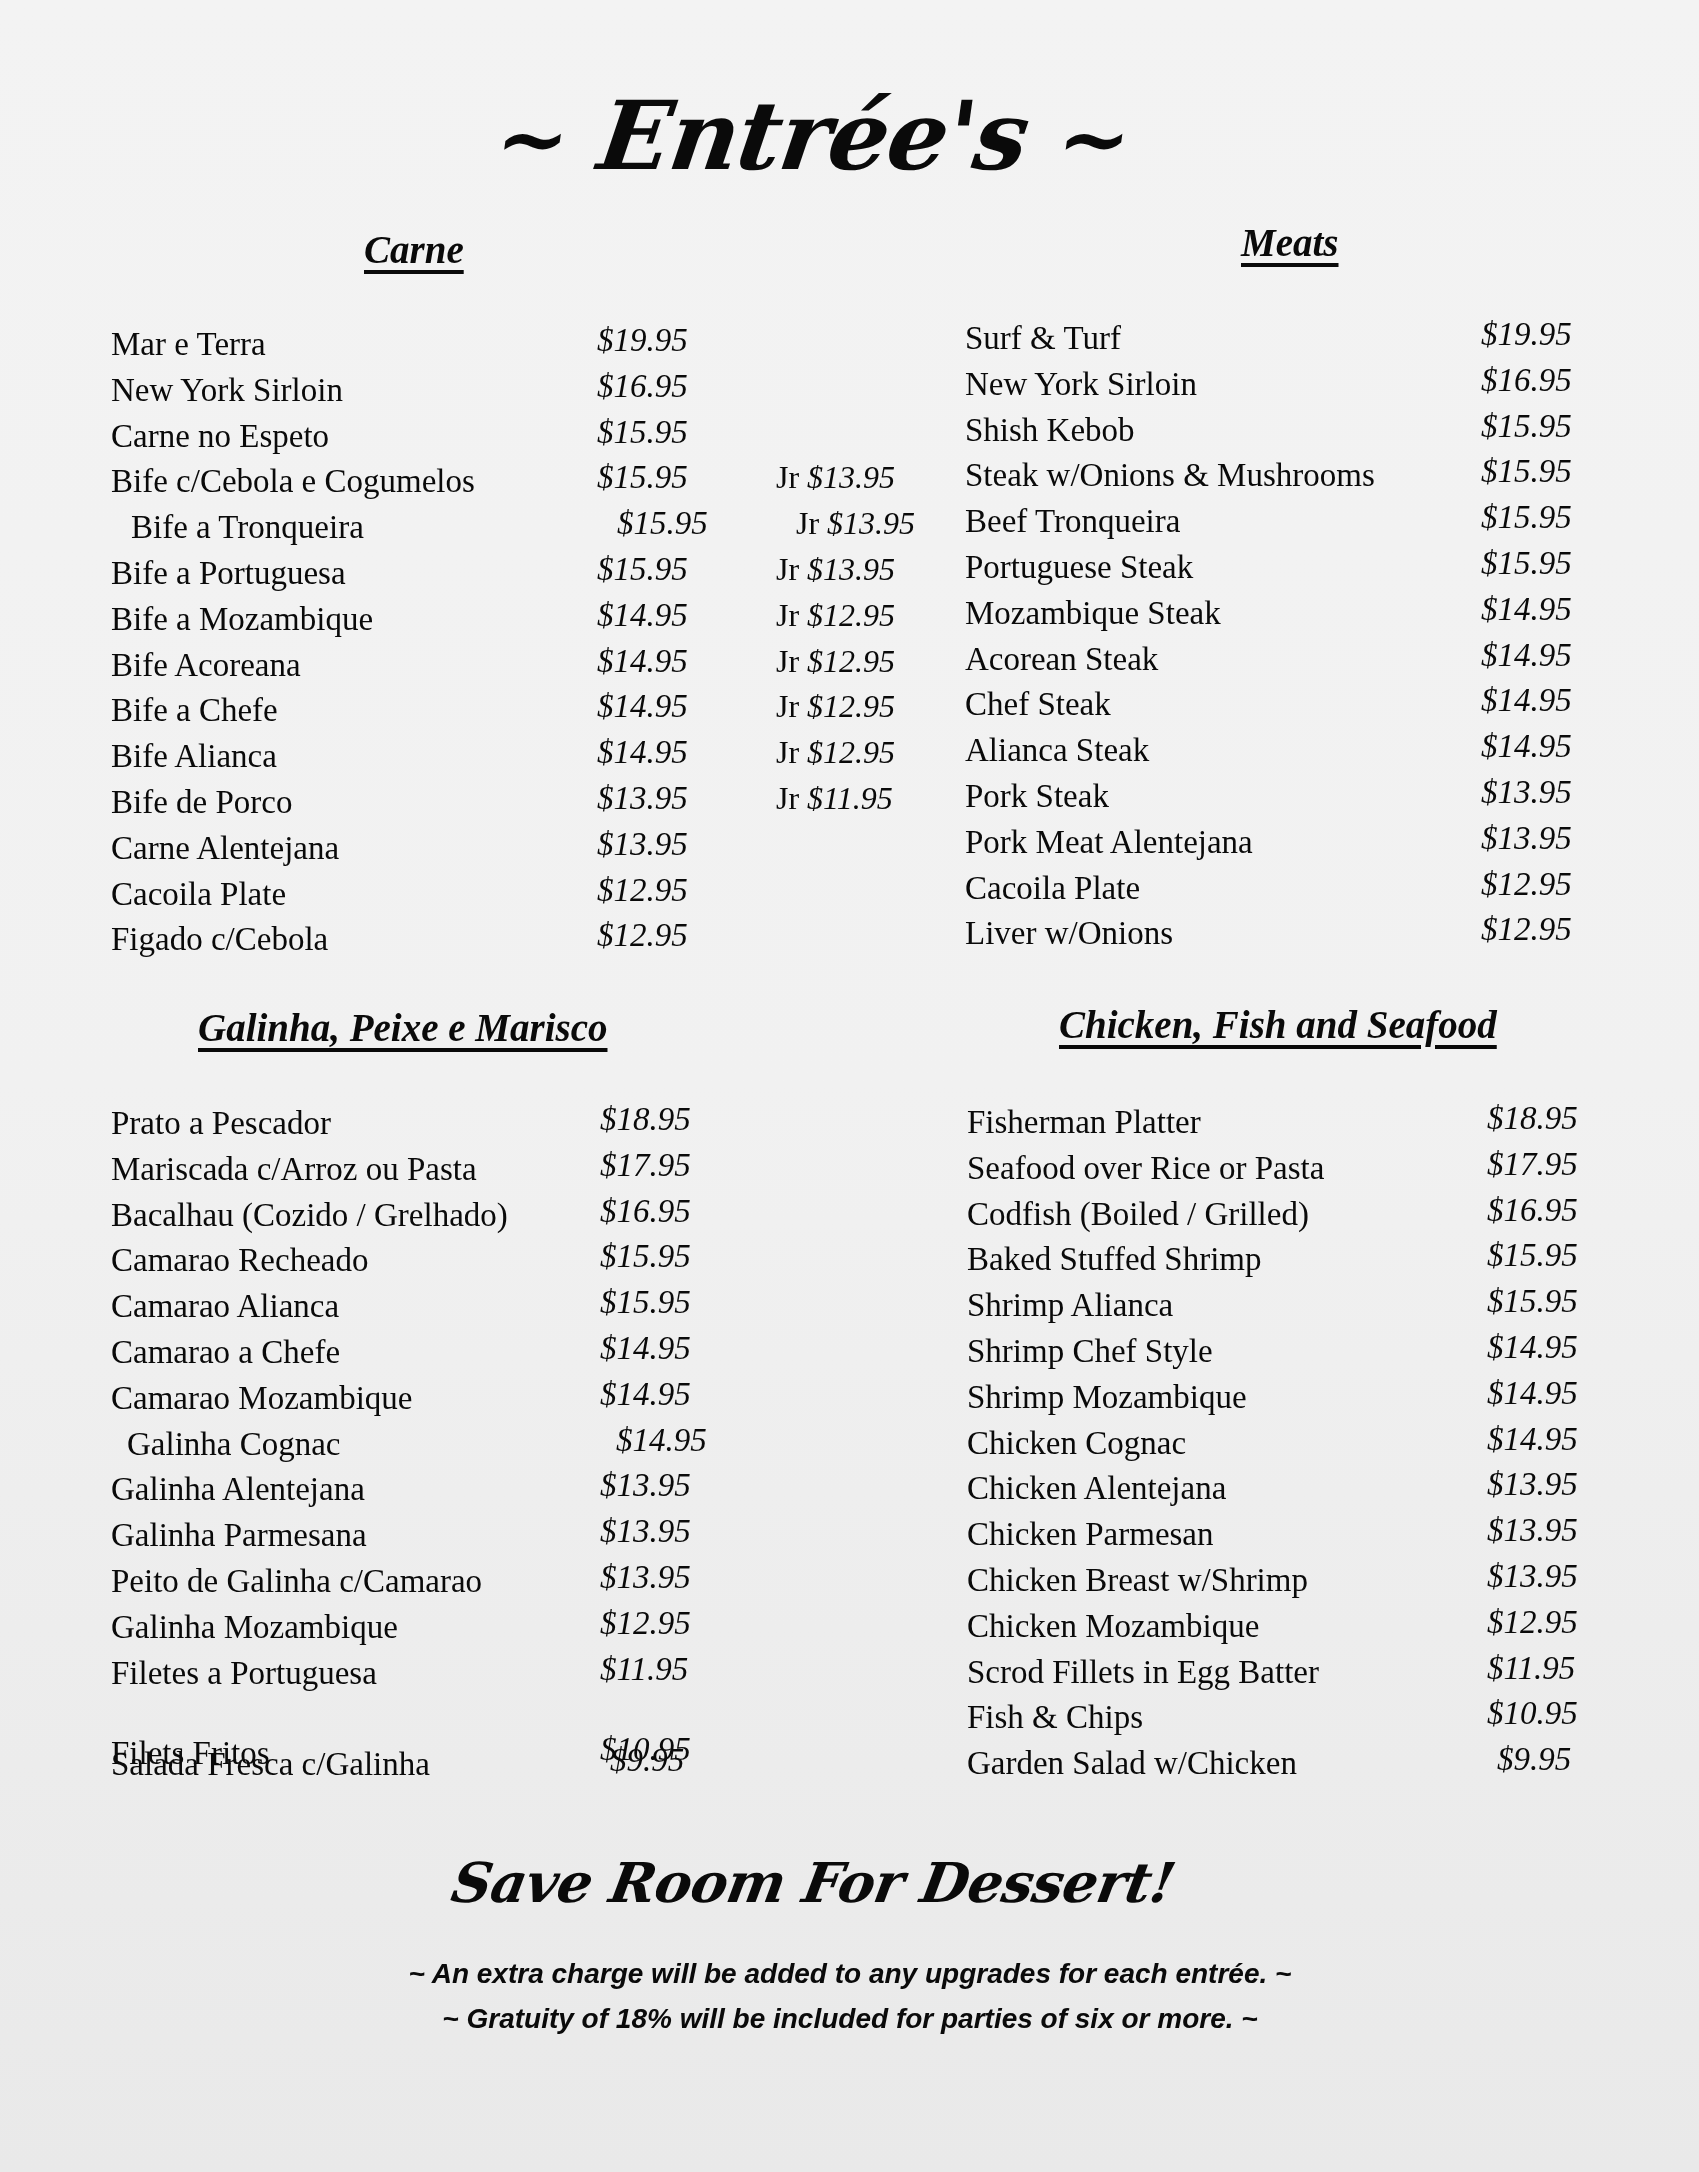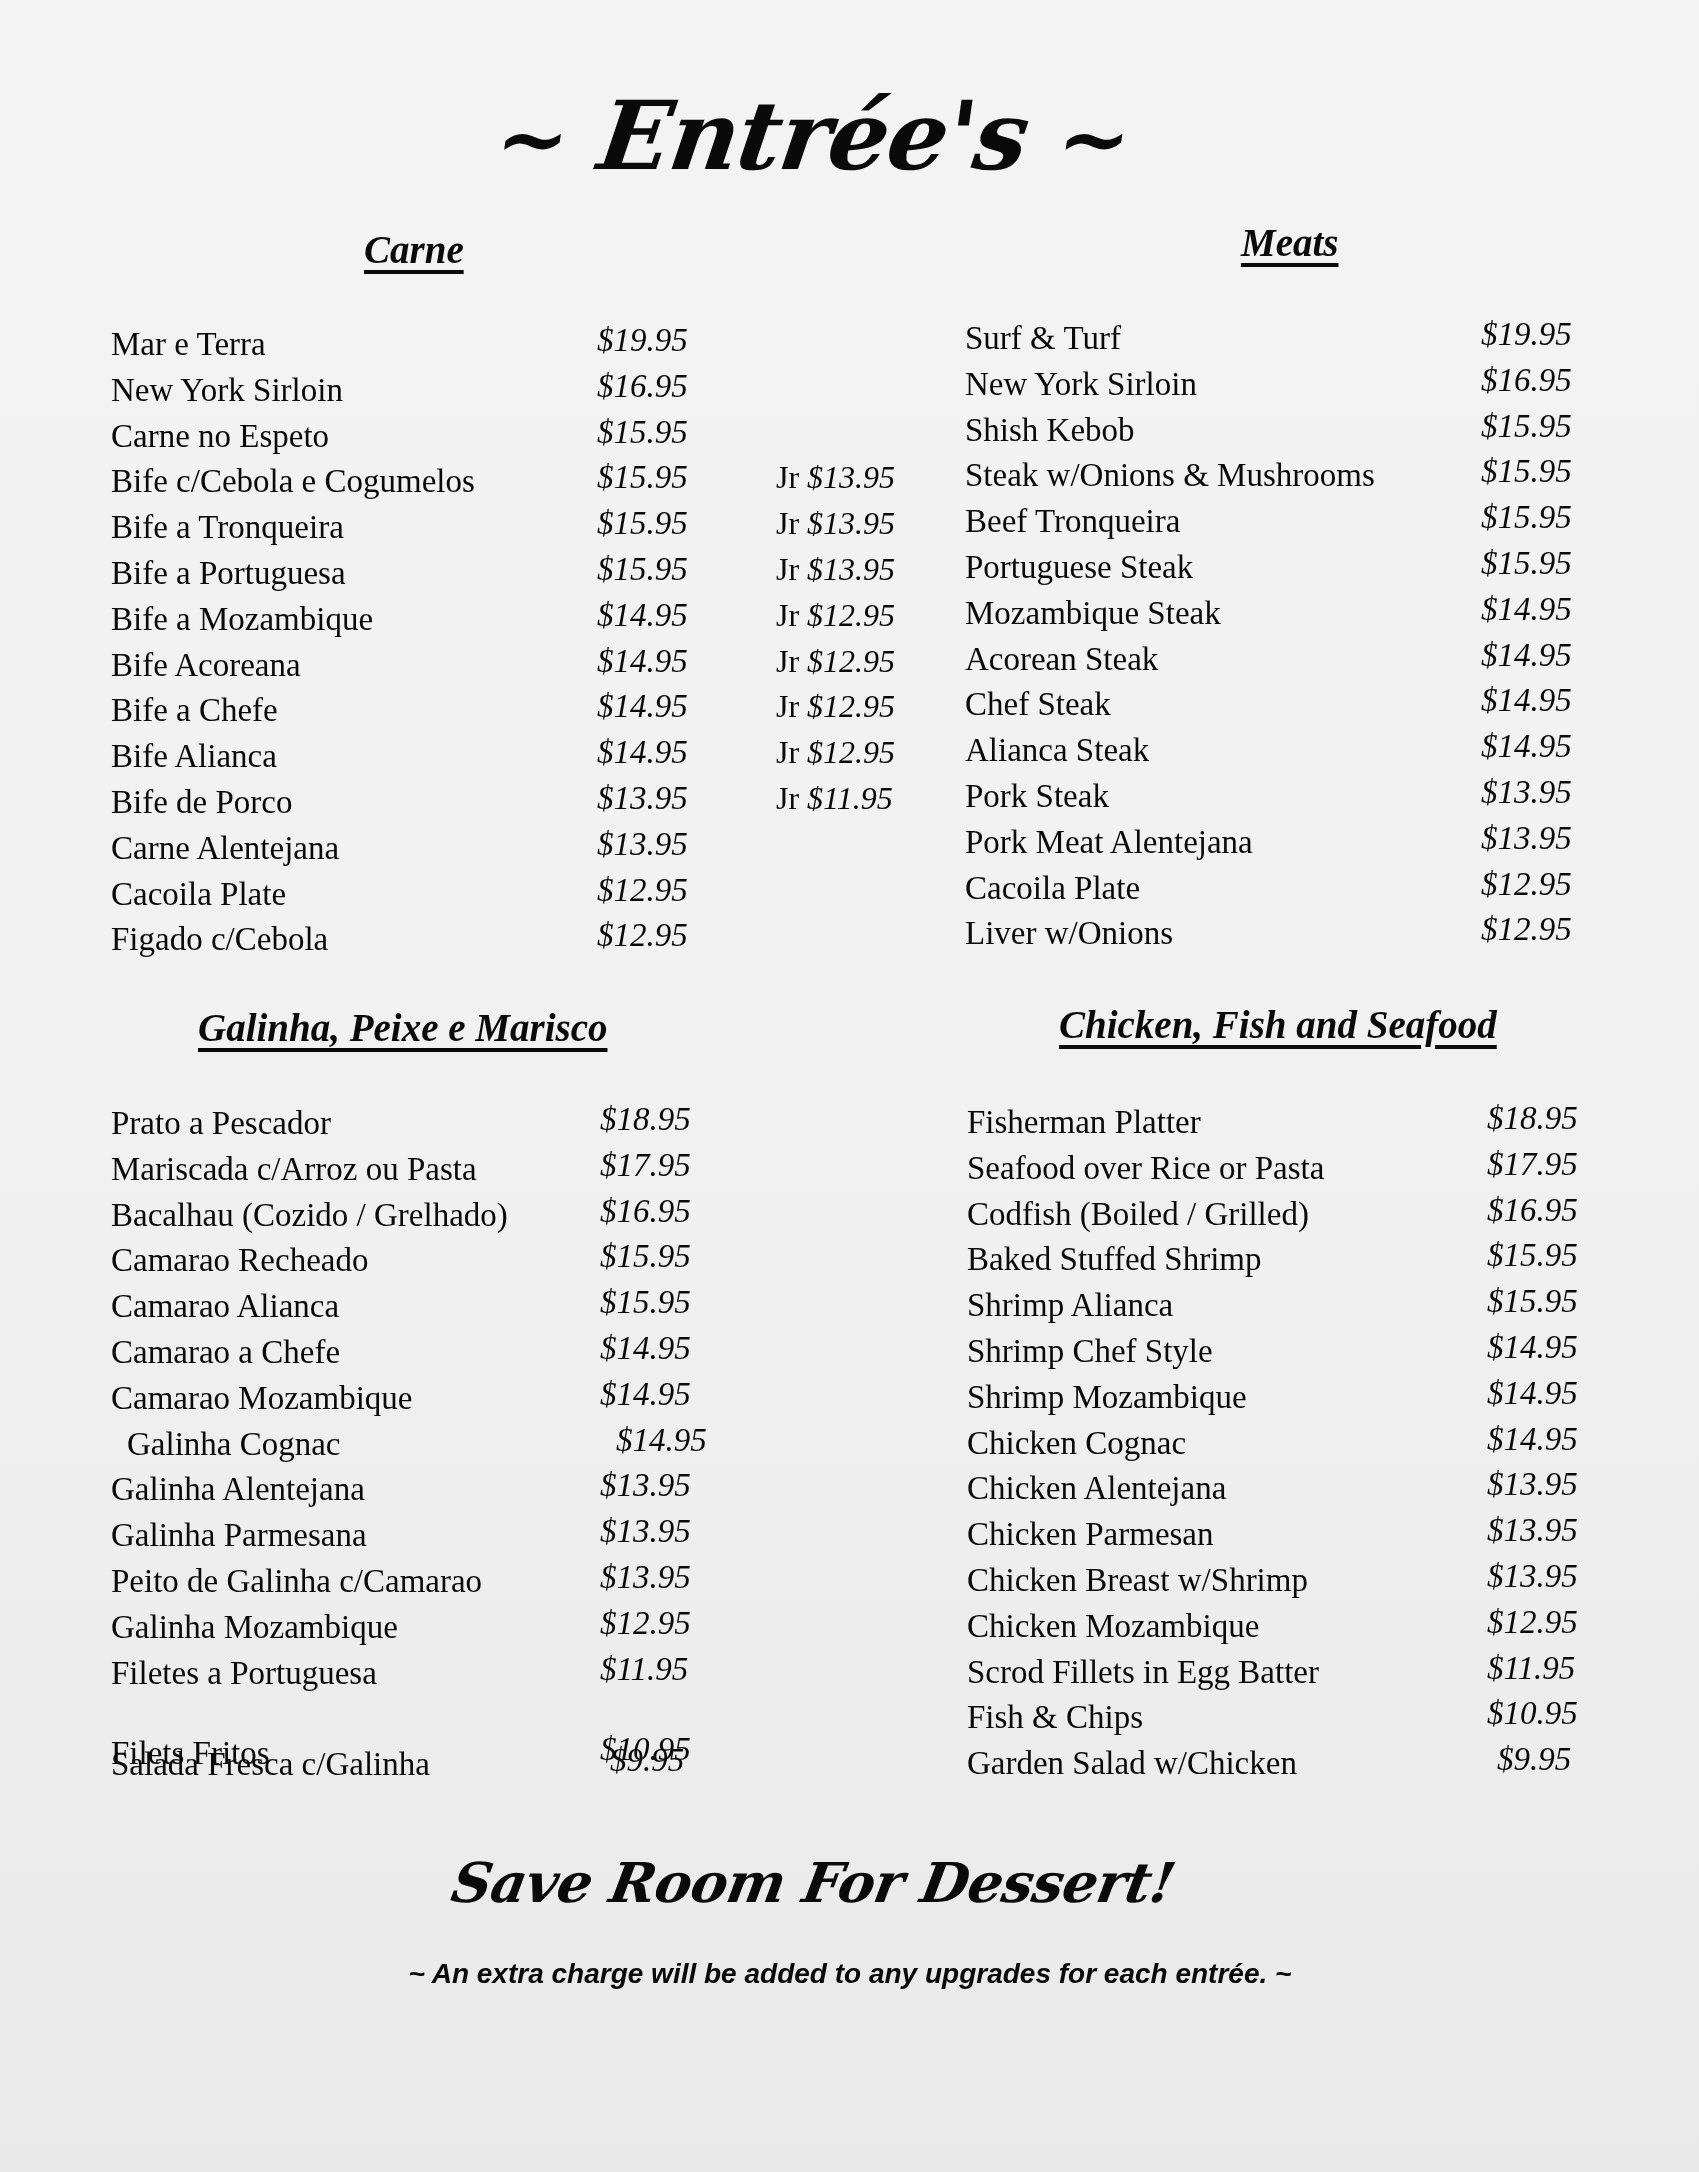--- a/index.html
+++ b/index.html
@@ -78,21 +78,21 @@
       </div>
       <div class="row" style="top: 92px;">
         <span class="name">Carne no Espeto</span>
         <span class="price" style="left: 486px;">$15.95</span>
       </div>
       <div class="row" style="top: 137px;">
         <span class="name">Bife c/Cebola e Cogumelos</span>
         <span class="price" style="left: 486px;">$15.95</span>
         <span class="jr" style="left: 665px;"><span class="jrlabel">Jr</span> <span class="jrprice">$13.95</span></span>
       </div>
-      <div class="row" style="top: 183px;">
+      <div class="row" style="top: 183px; margin-left: 20px;">
         <span class="name">Bife a Tronqueira</span>
         <span class="price" style="left: 486px;">$15.95</span>
         <span class="jr" style="left: 665px;"><span class="jrlabel">Jr</span> <span class="jrprice">$13.95</span></span>
       </div>
       <div class="row" style="top: 229px;">
         <span class="name">Bife a Portuguesa</span>
         <span class="price" style="left: 486px;">$15.95</span>
         <span class="jr" style="left: 665px;"><span class="jrlabel">Jr</span> <span class="jrprice">$13.95</span></span>
       </div>
       <div class="row" style="top: 275px;">
@@ -326,14 +326,15 @@
         <span class="name">Garden Salad w/Chicken</span>
         <span class="price" style="left: 530px;">$9.95</span>
       </div>
     </div>
 </div>
 
 <div class="dessert">Save Room For Dessert!</div>
 
 <div class="notes">
   <div>~ An extra charge will be added to any upgrades for each entrée. ~</div>
+  <div>~ Gratuity of 18% will be included for parties of six or more. ~</div>
 </div>
 
 
 </body></html>

